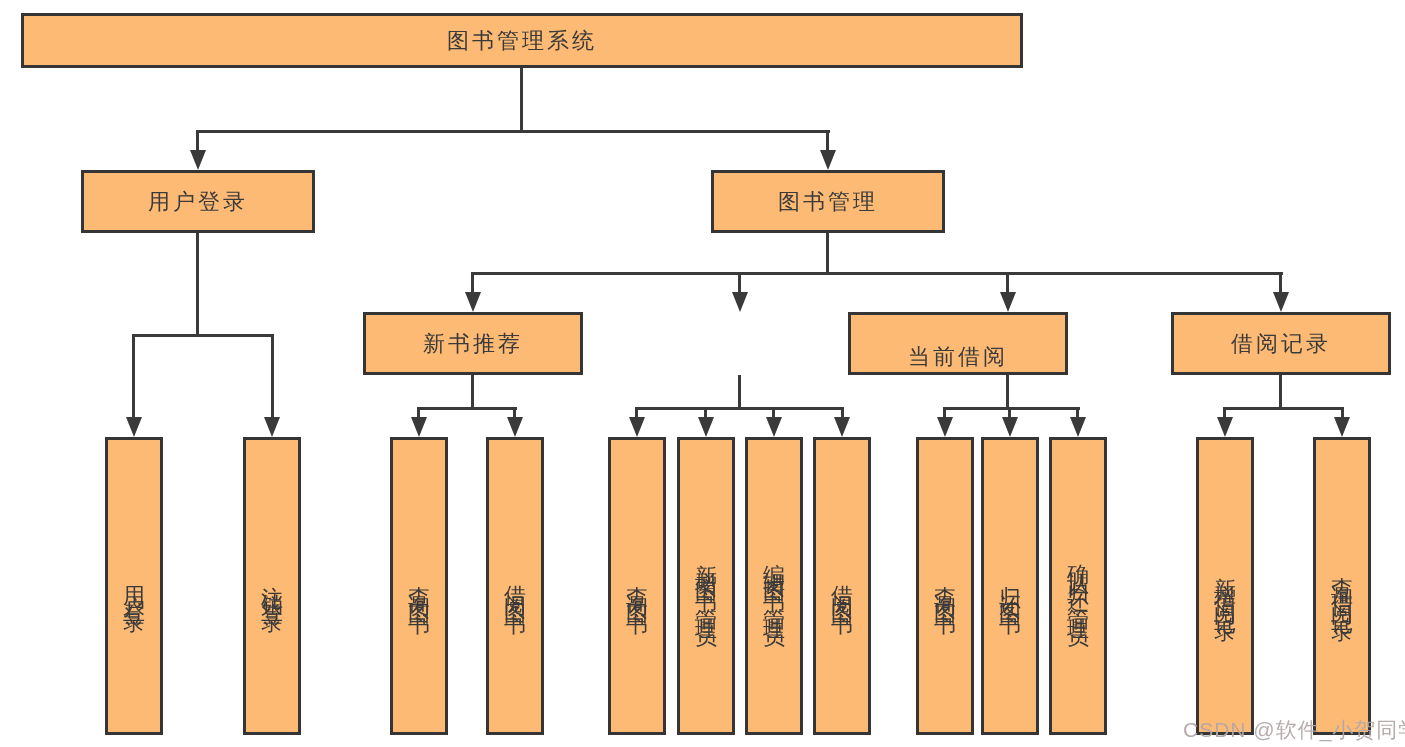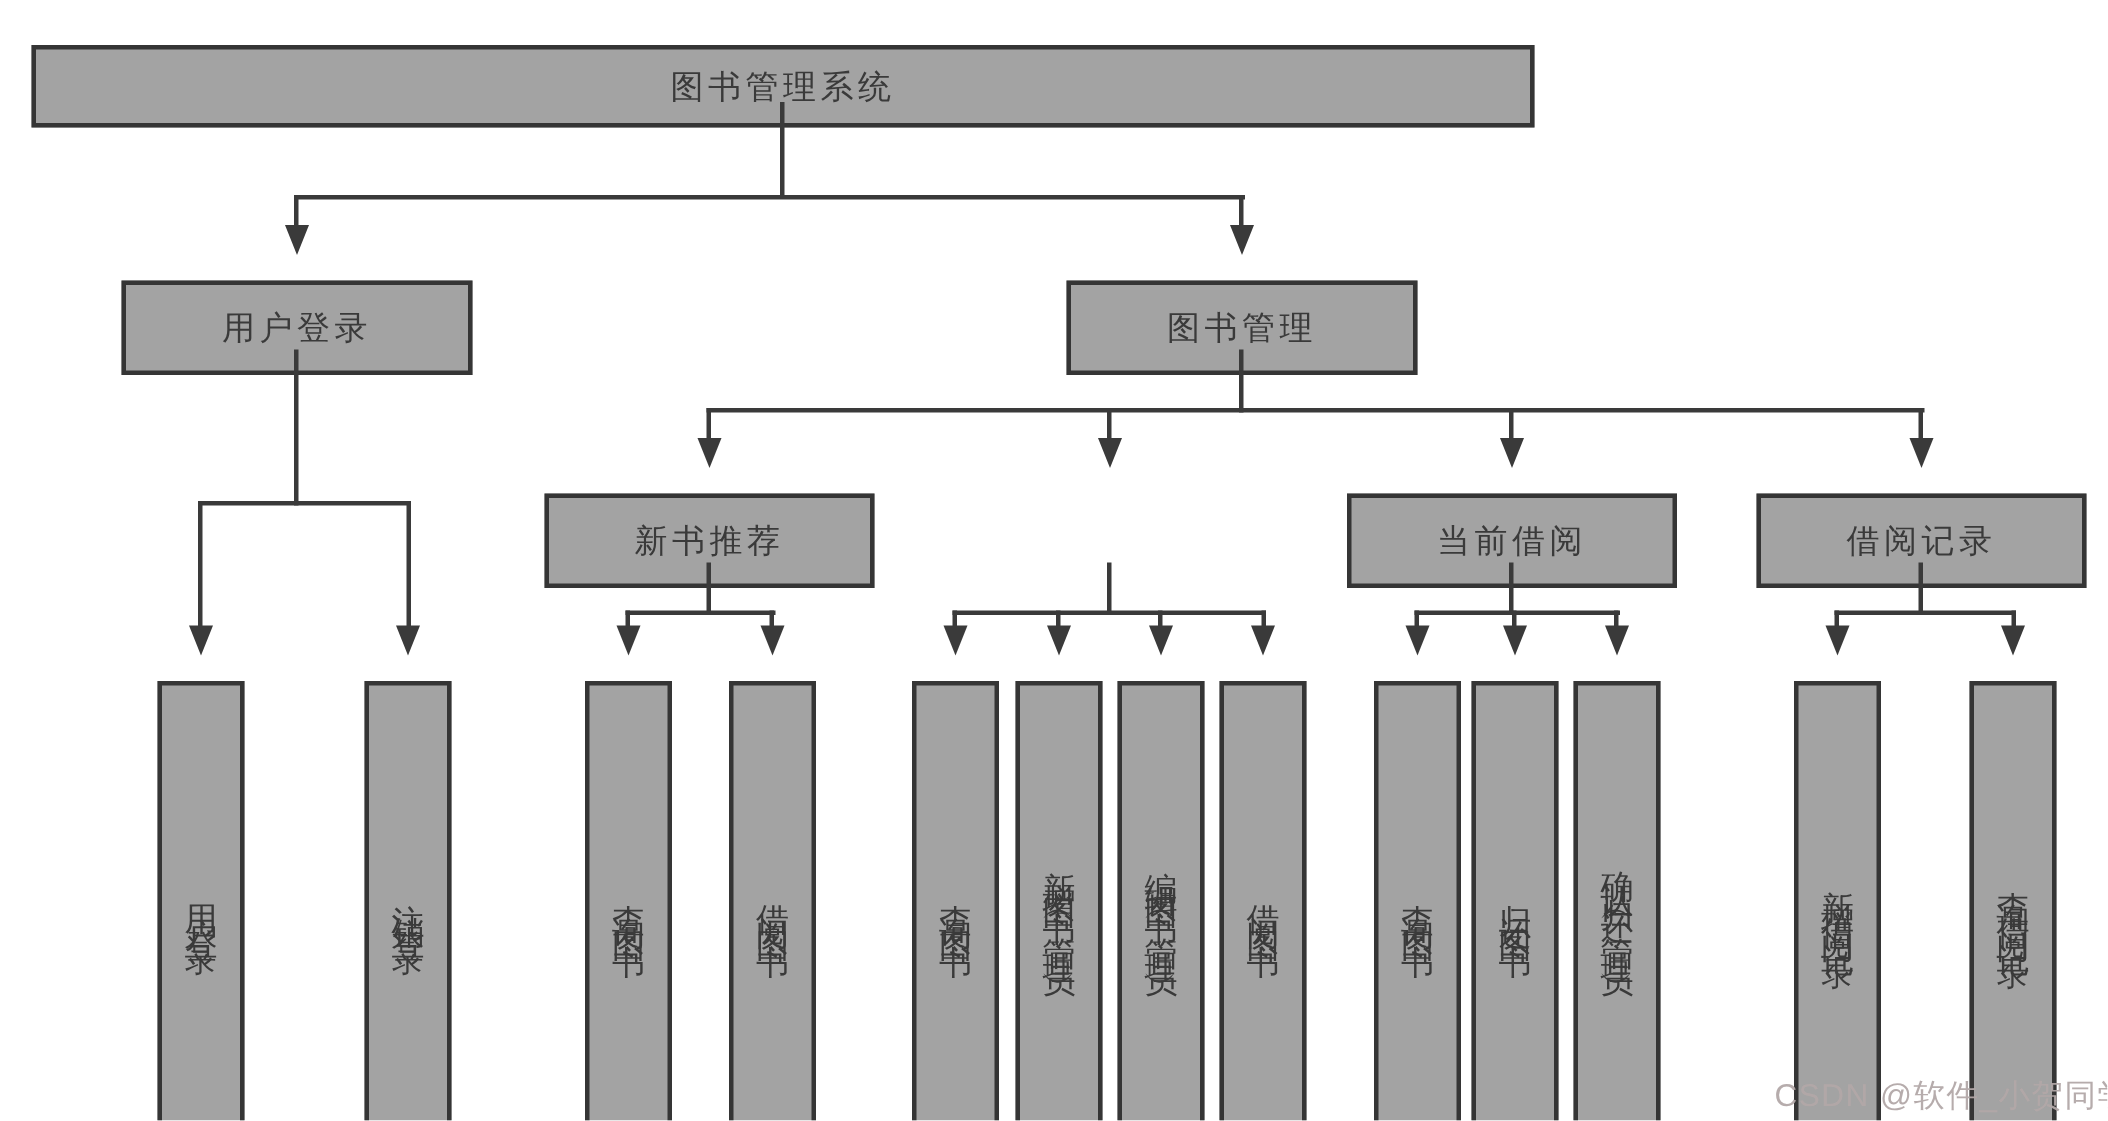--- a/index.html
+++ b/index.html
@@ -8,30 +8,29 @@
     width: 1405px;
     height: 747px;
     background: #ffffff;
     overflow: hidden;
     font-family: "Liberation Sans", "DejaVu Sans", sans-serif;
     color: #3a3a3a;
   }
   .node {
     position: absolute;
     box-sizing: border-box;
-    background: #a3a3a3;
+    background: #fdba74;
     border: 3px solid #353535;
     display: flex;
     align-items: center;
     justify-content: center;
     font-size: 22px;
     letter-spacing: 3px;
     color: #3a3a3a;
     white-space: nowrap;
-    margin-top: 17px;
   }
   .root  { left: 21px;  top: 13px;  width: 1002px; height: 55px; }
   .lvl2  { top: 170px; width: 234px; height: 63px; }
   .lvl3  { top: 312px; width: 220px; height: 63px; }
   .leaf  { top: 437px; width: 58px; height: 298px; }
   .vtext {
     writing-mode: vertical-rl;
     text-orientation: mixed;
     letter-spacing: 9px;
     font-size: 22px;
@@ -94,21 +93,21 @@
   <div class="vline" style="left:738px;  top:272px; height:24px;"></div>
   <div class="arrow" style="left:732px;  top:292px;"></div>
   <div class="vline" style="left:1006px; top:272px; height:24px;"></div>
   <div class="arrow" style="left:1000px; top:292px;"></div>
   <div class="vline" style="left:1279px; top:272px; height:24px;"></div>
   <div class="arrow" style="left:1273px; top:292px;"></div>
 
   <div class="node lvl3" style="left:363px;">
     <span>新书推荐</span>
   </div>
-  <div class="node lvl3" style="left:898px;">
+  <div class="node lvl3" style="left:848px;align-items:flex-end;">
     <span>当前借阅</span>
   </div>
   <div class="node lvl3" style="left:1171px;">
     <span>借阅记录</span>
   </div>
 
   <div class="vline" style="left:471px; top:375px; height:35px;"></div>
   <div class="hline" style="left:417px; top:407px; width:100px;"></div>
   <div class="vline" style="left:417px; top:407px; height:14px;"></div>
   <div class="arrow" style="left:411px; top:417px;"></div>

